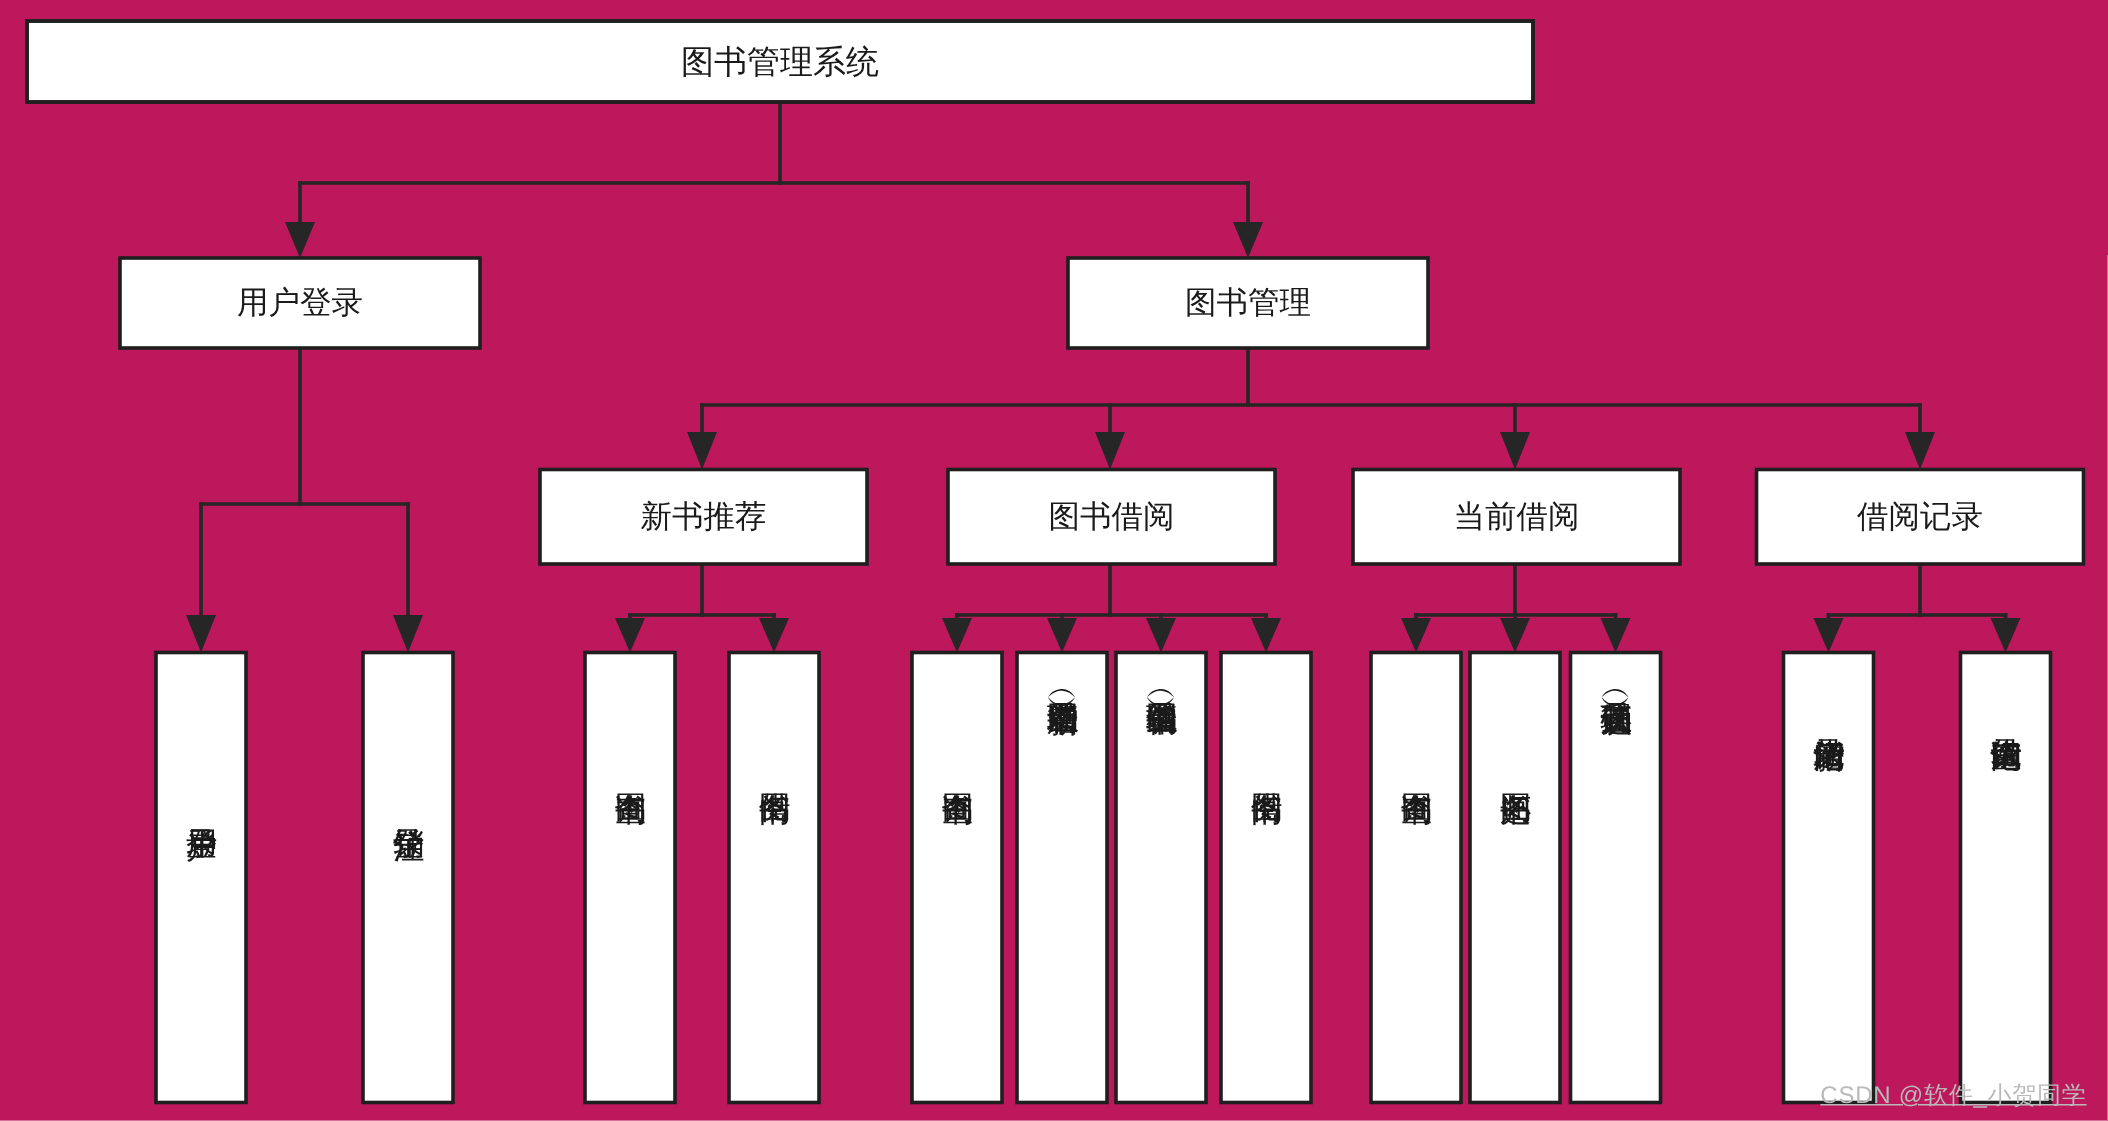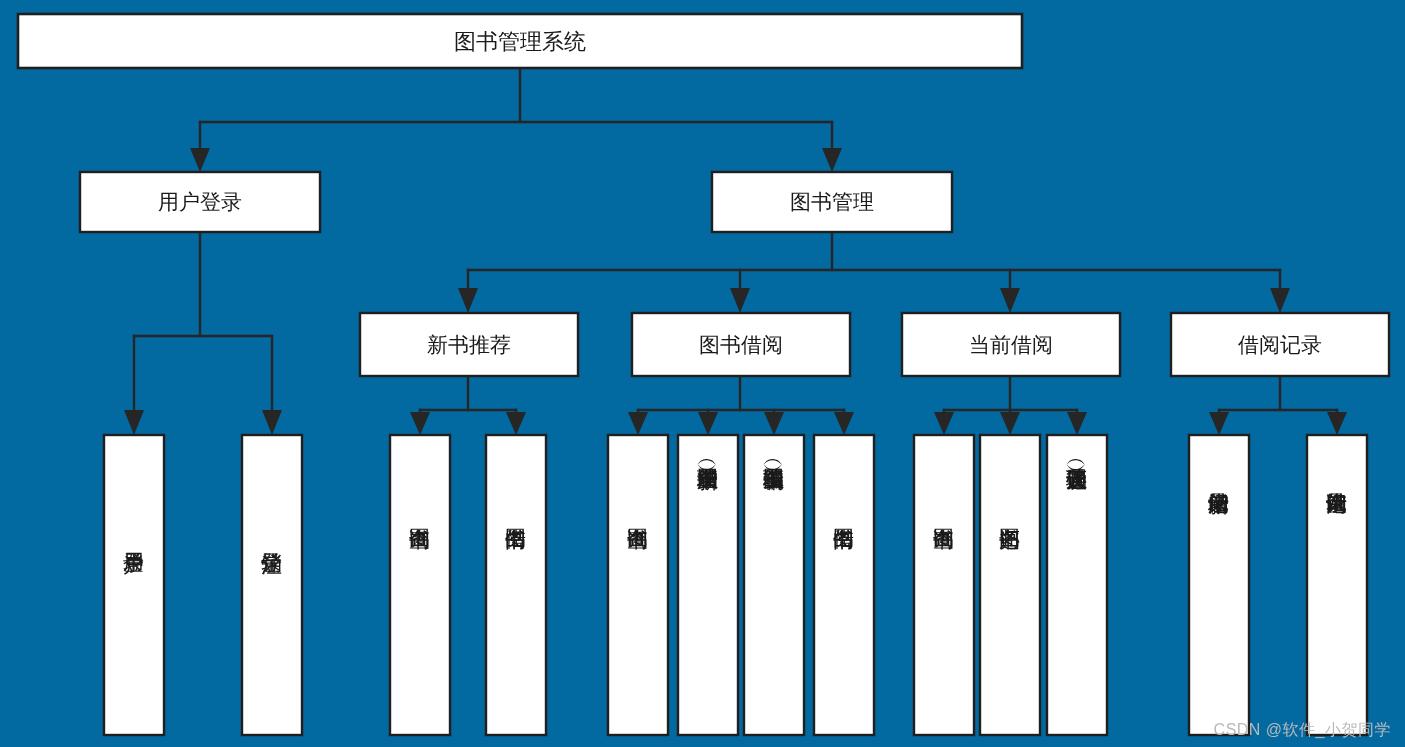--- a/index.html
+++ b/index.html
@@ -10,21 +10,21 @@
   body {
     width: 1405px;
     height: 747px;
     font-family: "Liberation Sans", "DejaVu Sans", sans-serif;
     overflow: hidden;
   }
   #diagram-root {
     position: relative;
     width: 1405px;
     height: 747px;
-    background: #0369a1;
+    background: #be185d;
   }
   svg.flow {
     position: absolute;
     left: 0;
     top: 0;
     width: 1405px;
     height: 747px;
     display: block;
   }
   .node-rect {
@@ -66,20 +66,21 @@
   .watermark {
     position: absolute;
     right: 14px;
     bottom: 6px;
     font-family: "Liberation Sans", "DejaVu Sans", sans-serif;
     font-size: 16px;
     color: #b9b9b9;
     letter-spacing: 0.5px;
     white-space: nowrap;
     pointer-events: none;
+    text-decoration: underline;
   }
 </style>
 </head>
 <body>
 
 <div id="diagram-root">
 
   <svg class="flow" viewBox="0 0 1405 747" xmlns="http://www.w3.org/2000/svg">
 
     <g>

